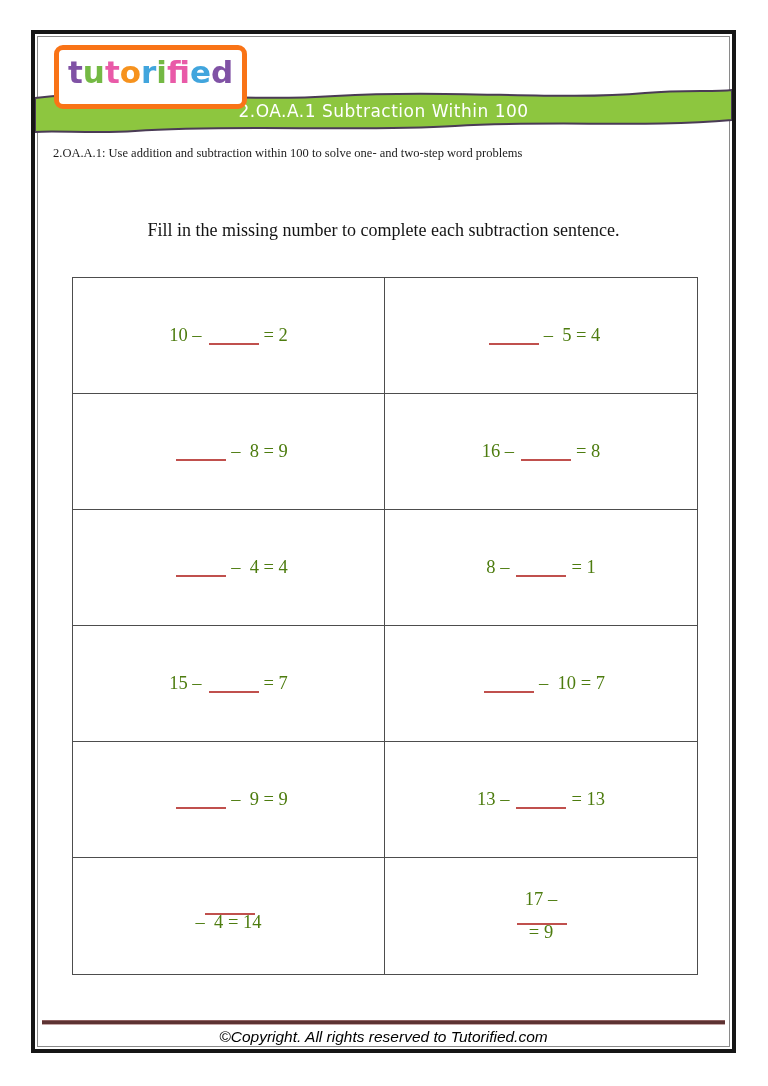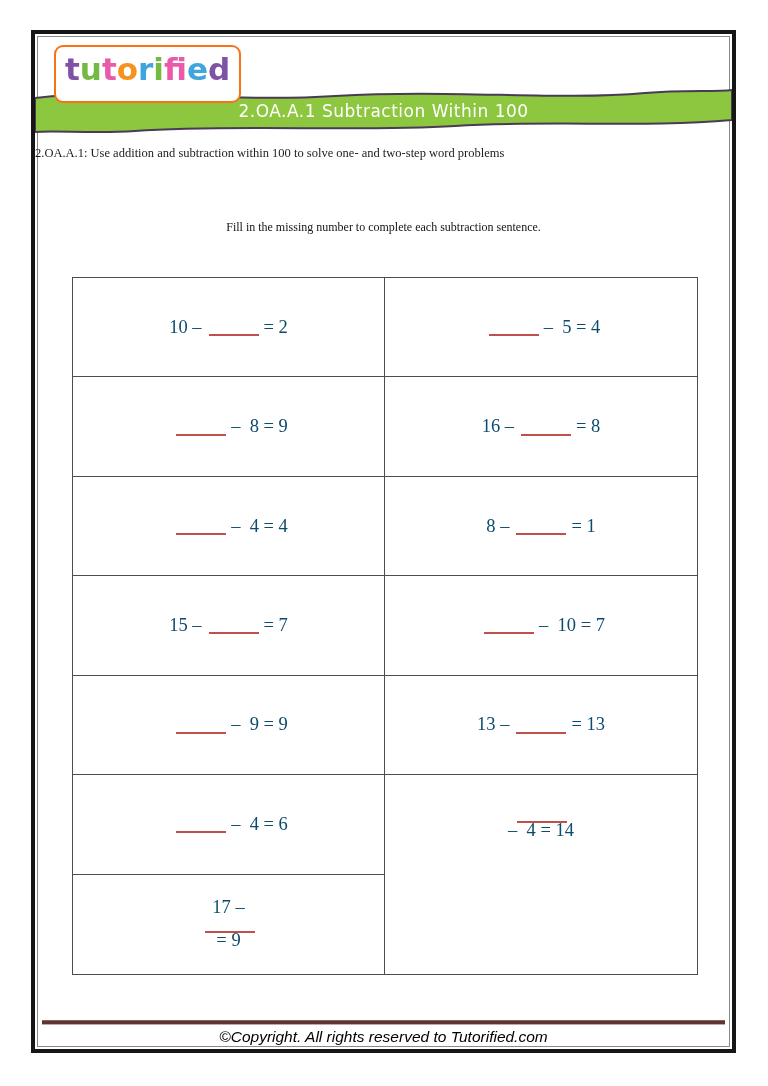--- a/index.html
+++ b/index.html
@@ -7,49 +7,49 @@
     width:768px;height:1086px;background:#ffffff;position:relative;
     font-family:"Liberation Serif",serif;overflow:hidden;
   }
   .frame{
     position:absolute;left:31px;top:30px;width:705px;height:1023px;
     border:4px solid #161616;box-sizing:border-box;background:#ffffff;
   }
   .frame-inner{position:absolute;inset:2px;border:1px solid #8a8a8a;pointer-events:none;}
   .logo-box{
     position:absolute;left:19px;top:11px;padding:0 9px 4px 9px;
-    border:2px solid #f97316;border-radius:9px;background:#ffffff;z-index:4;
+    border:5px solid #f97316;border-radius:9px;background:#ffffff;z-index:4;
     line-height:44px;
   }
   .logo-letter{
     font-family:"DejaVu Sans",sans-serif;font-weight:bold;font-size:31px;
   }
   .ribbon-wrap{position:absolute;left:0;top:48px;width:697px;height:58px;z-index:2;}
   .ribbon-title{
     position:absolute;left:0;top:48px;width:697px;height:58px;z-index:3;
     display:flex;align-items:center;justify-content:center;
     color:#ffffff;font-family:"DejaVu Sans",sans-serif;font-size:17px;letter-spacing:0.5px;
   }
   .standard{
-    position:absolute;left:0;top:112px;font-size:12.5px;color:#1c1c1c;z-index:3;
+    position:absolute;left:18px;top:112px;font-size:12.5px;color:#1c1c1c;z-index:3;
     white-space:pre;
   }
   .instruction{
     position:absolute;left:0;width:100%;top:186px;text-align:center;
-    font-size:12px;color:#141414;
+    font-size:18px;color:#141414;
   }
   .problems{
     position:absolute;left:37px;top:243px;width:626px;height:698px;
     border:1px solid #4d4d4d;box-sizing:border-box;
     display:grid;grid-template-columns:1fr 1fr;grid-auto-rows:1fr;background:#ffffff;
   }
   .cell{
     display:flex;align-items:center;justify-content:center;
     border-right:1px solid #4d4d4d;border-bottom:1px solid #4d4d4d;
-    font-size:18.5px;color:#0c4a6e;
+    font-size:18.5px;color:#4d7c0f;
   }
   .cell:nth-child(even){border-right:none;}
   .cell:nth-last-child(-n+2){border-bottom:none;flex-direction:column;}
   .expr{white-space:pre;}
   .blank{
     display:inline-block;width:50px;height:13px;
     border-bottom:2px solid #c0504d;
     margin:0 5px -3px 7px;
   }
   .rule{
@@ -121,24 +121,20 @@
         <span class="blank" style="border-bottom-color: rgb(192, 80, 77);"></span>
         <span class="expr">–  9 = 9</span>
       </div>
       <div class="cell">
         <span class="expr">13 –</span>
         <span class="blank" style="border-bottom-color: rgb(192, 80, 77);"></span>
         <span class="expr">= 13</span>
       </div>
       <div class="cell">
         <span class="blank" style="border-bottom-color: rgb(192, 80, 77);"></span>
-        <span class="expr">–  4 = 6</span>
-      </div>
-      <div class="cell">
-        <span class="blank" style="border-bottom-color: rgb(192, 80, 77);"></span>
         <span class="expr">–  4 = 14</span>
       </div>
       <div class="cell">
         <span class="expr">17 –</span>
         <span class="blank" style="border-bottom-color: rgb(192, 80, 77);"></span>
         <span class="expr">= 9</span>
       </div>
     </div>
 
   <div class="rule"></div>

